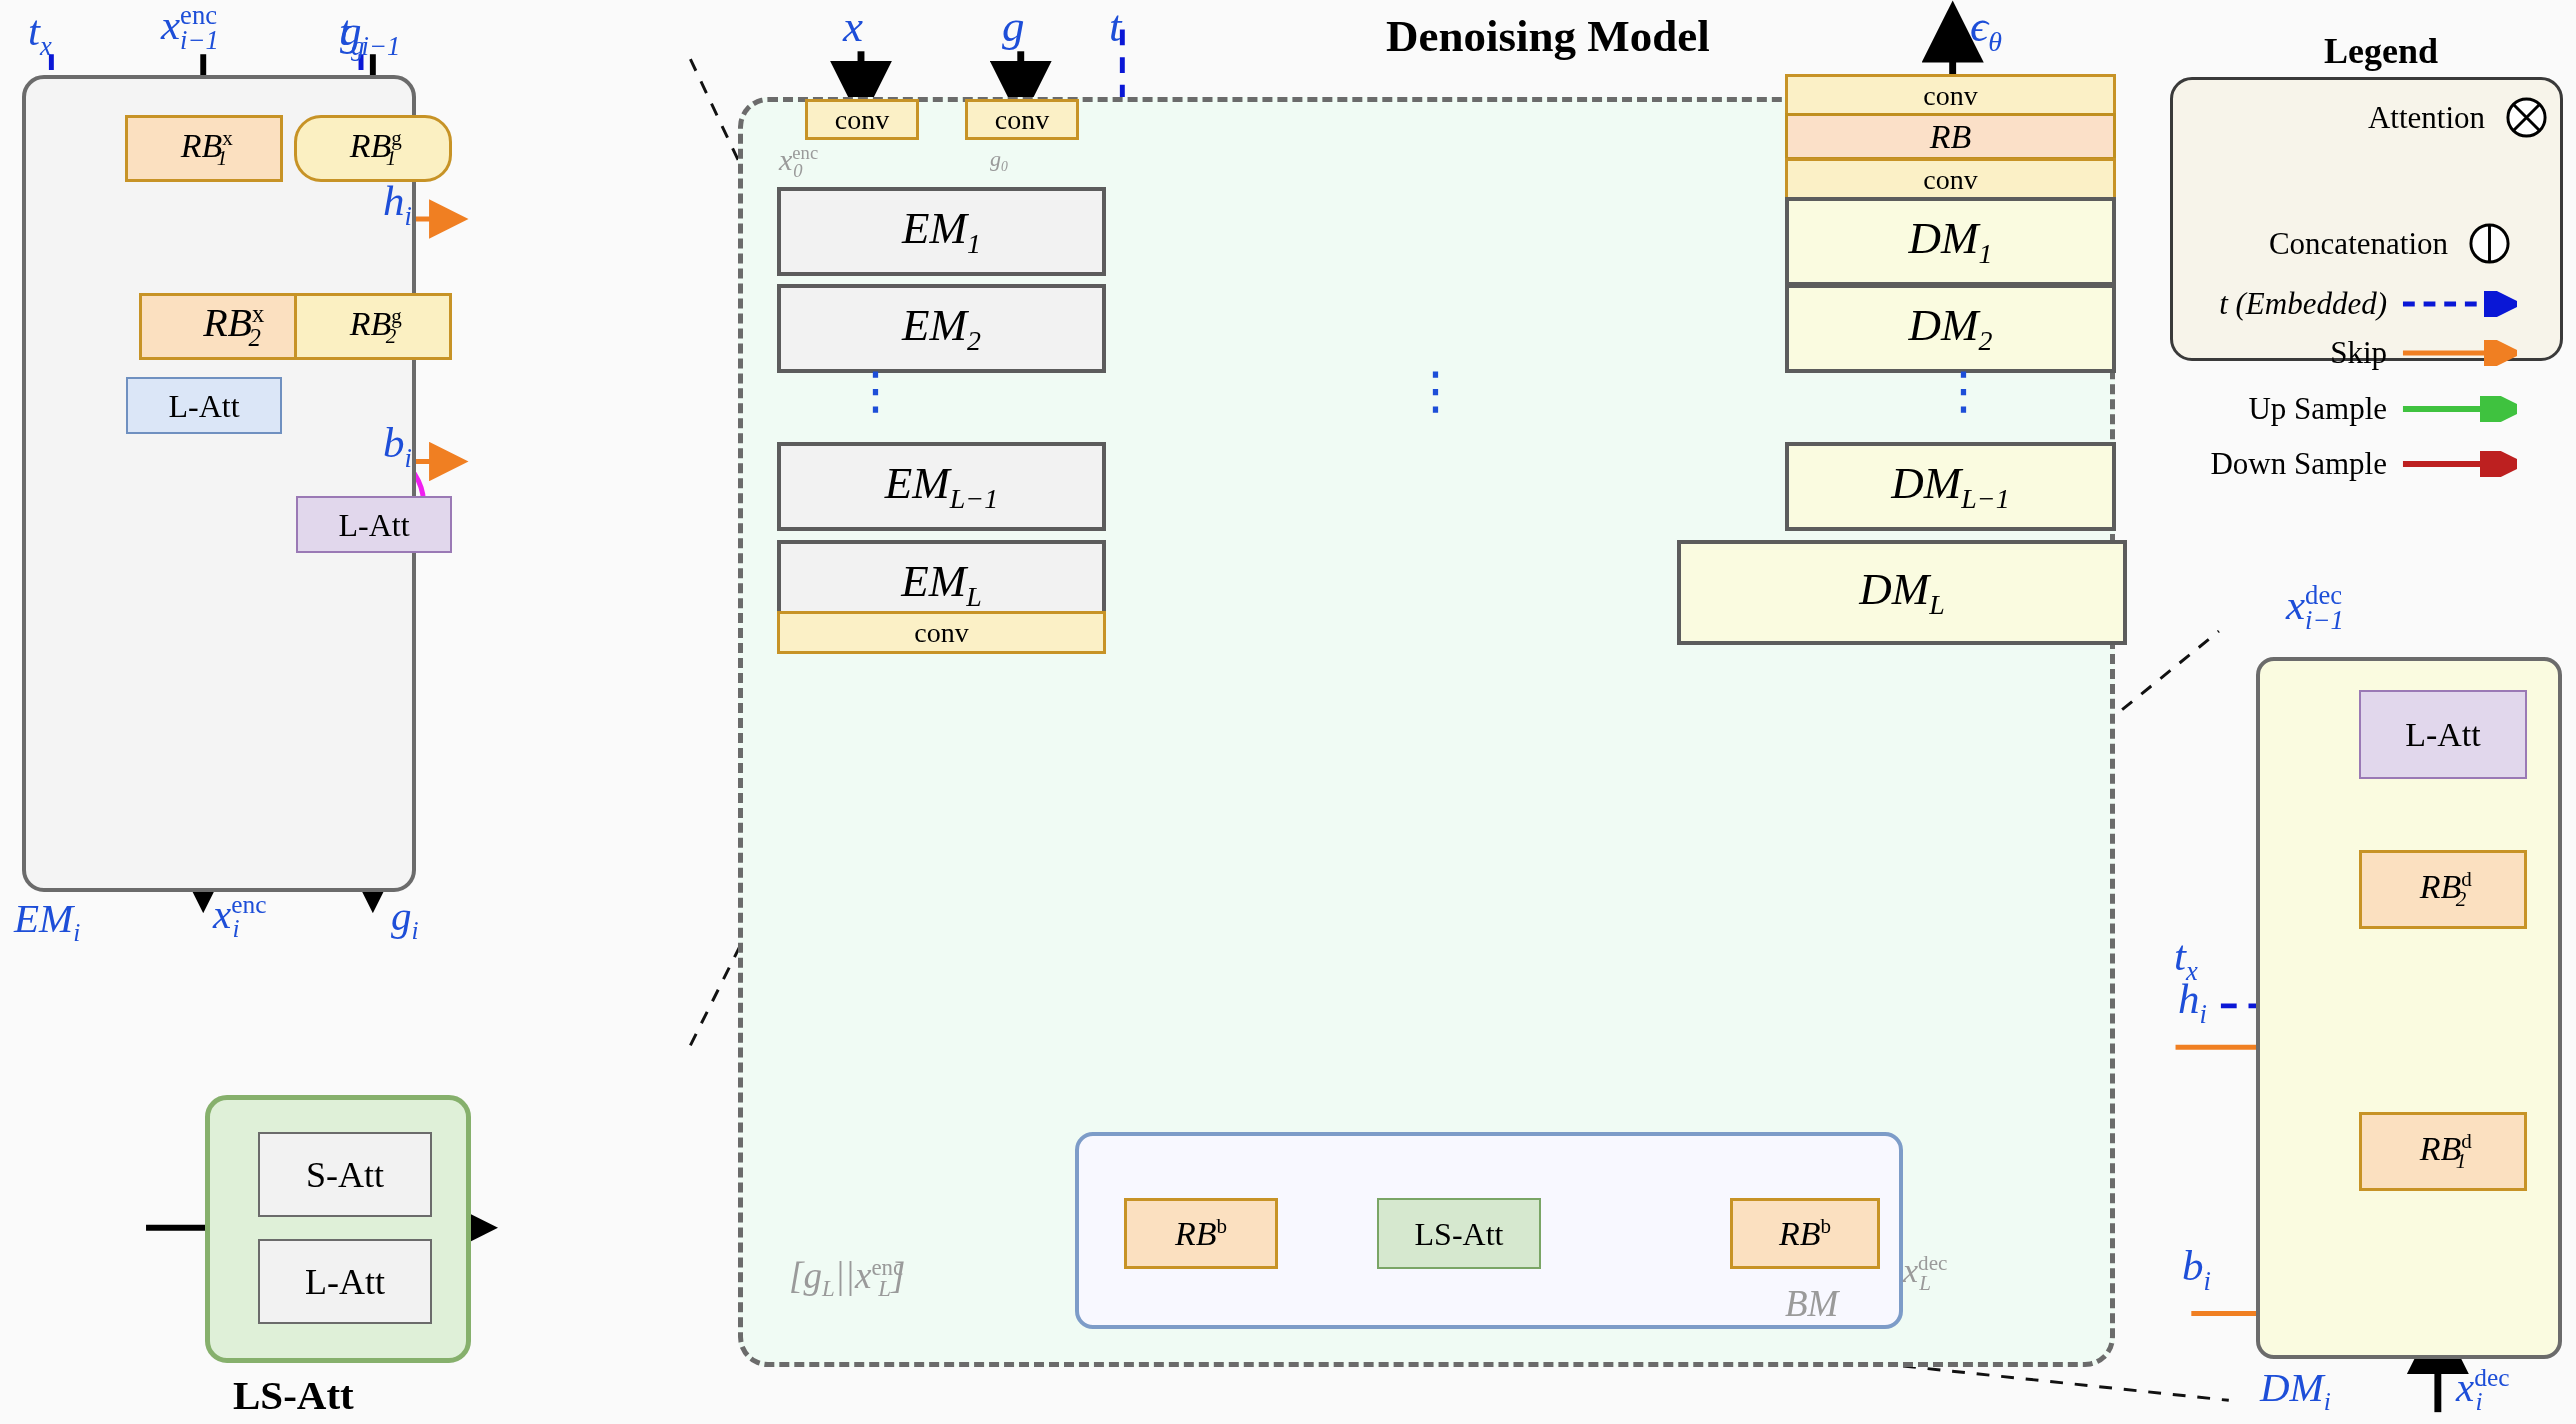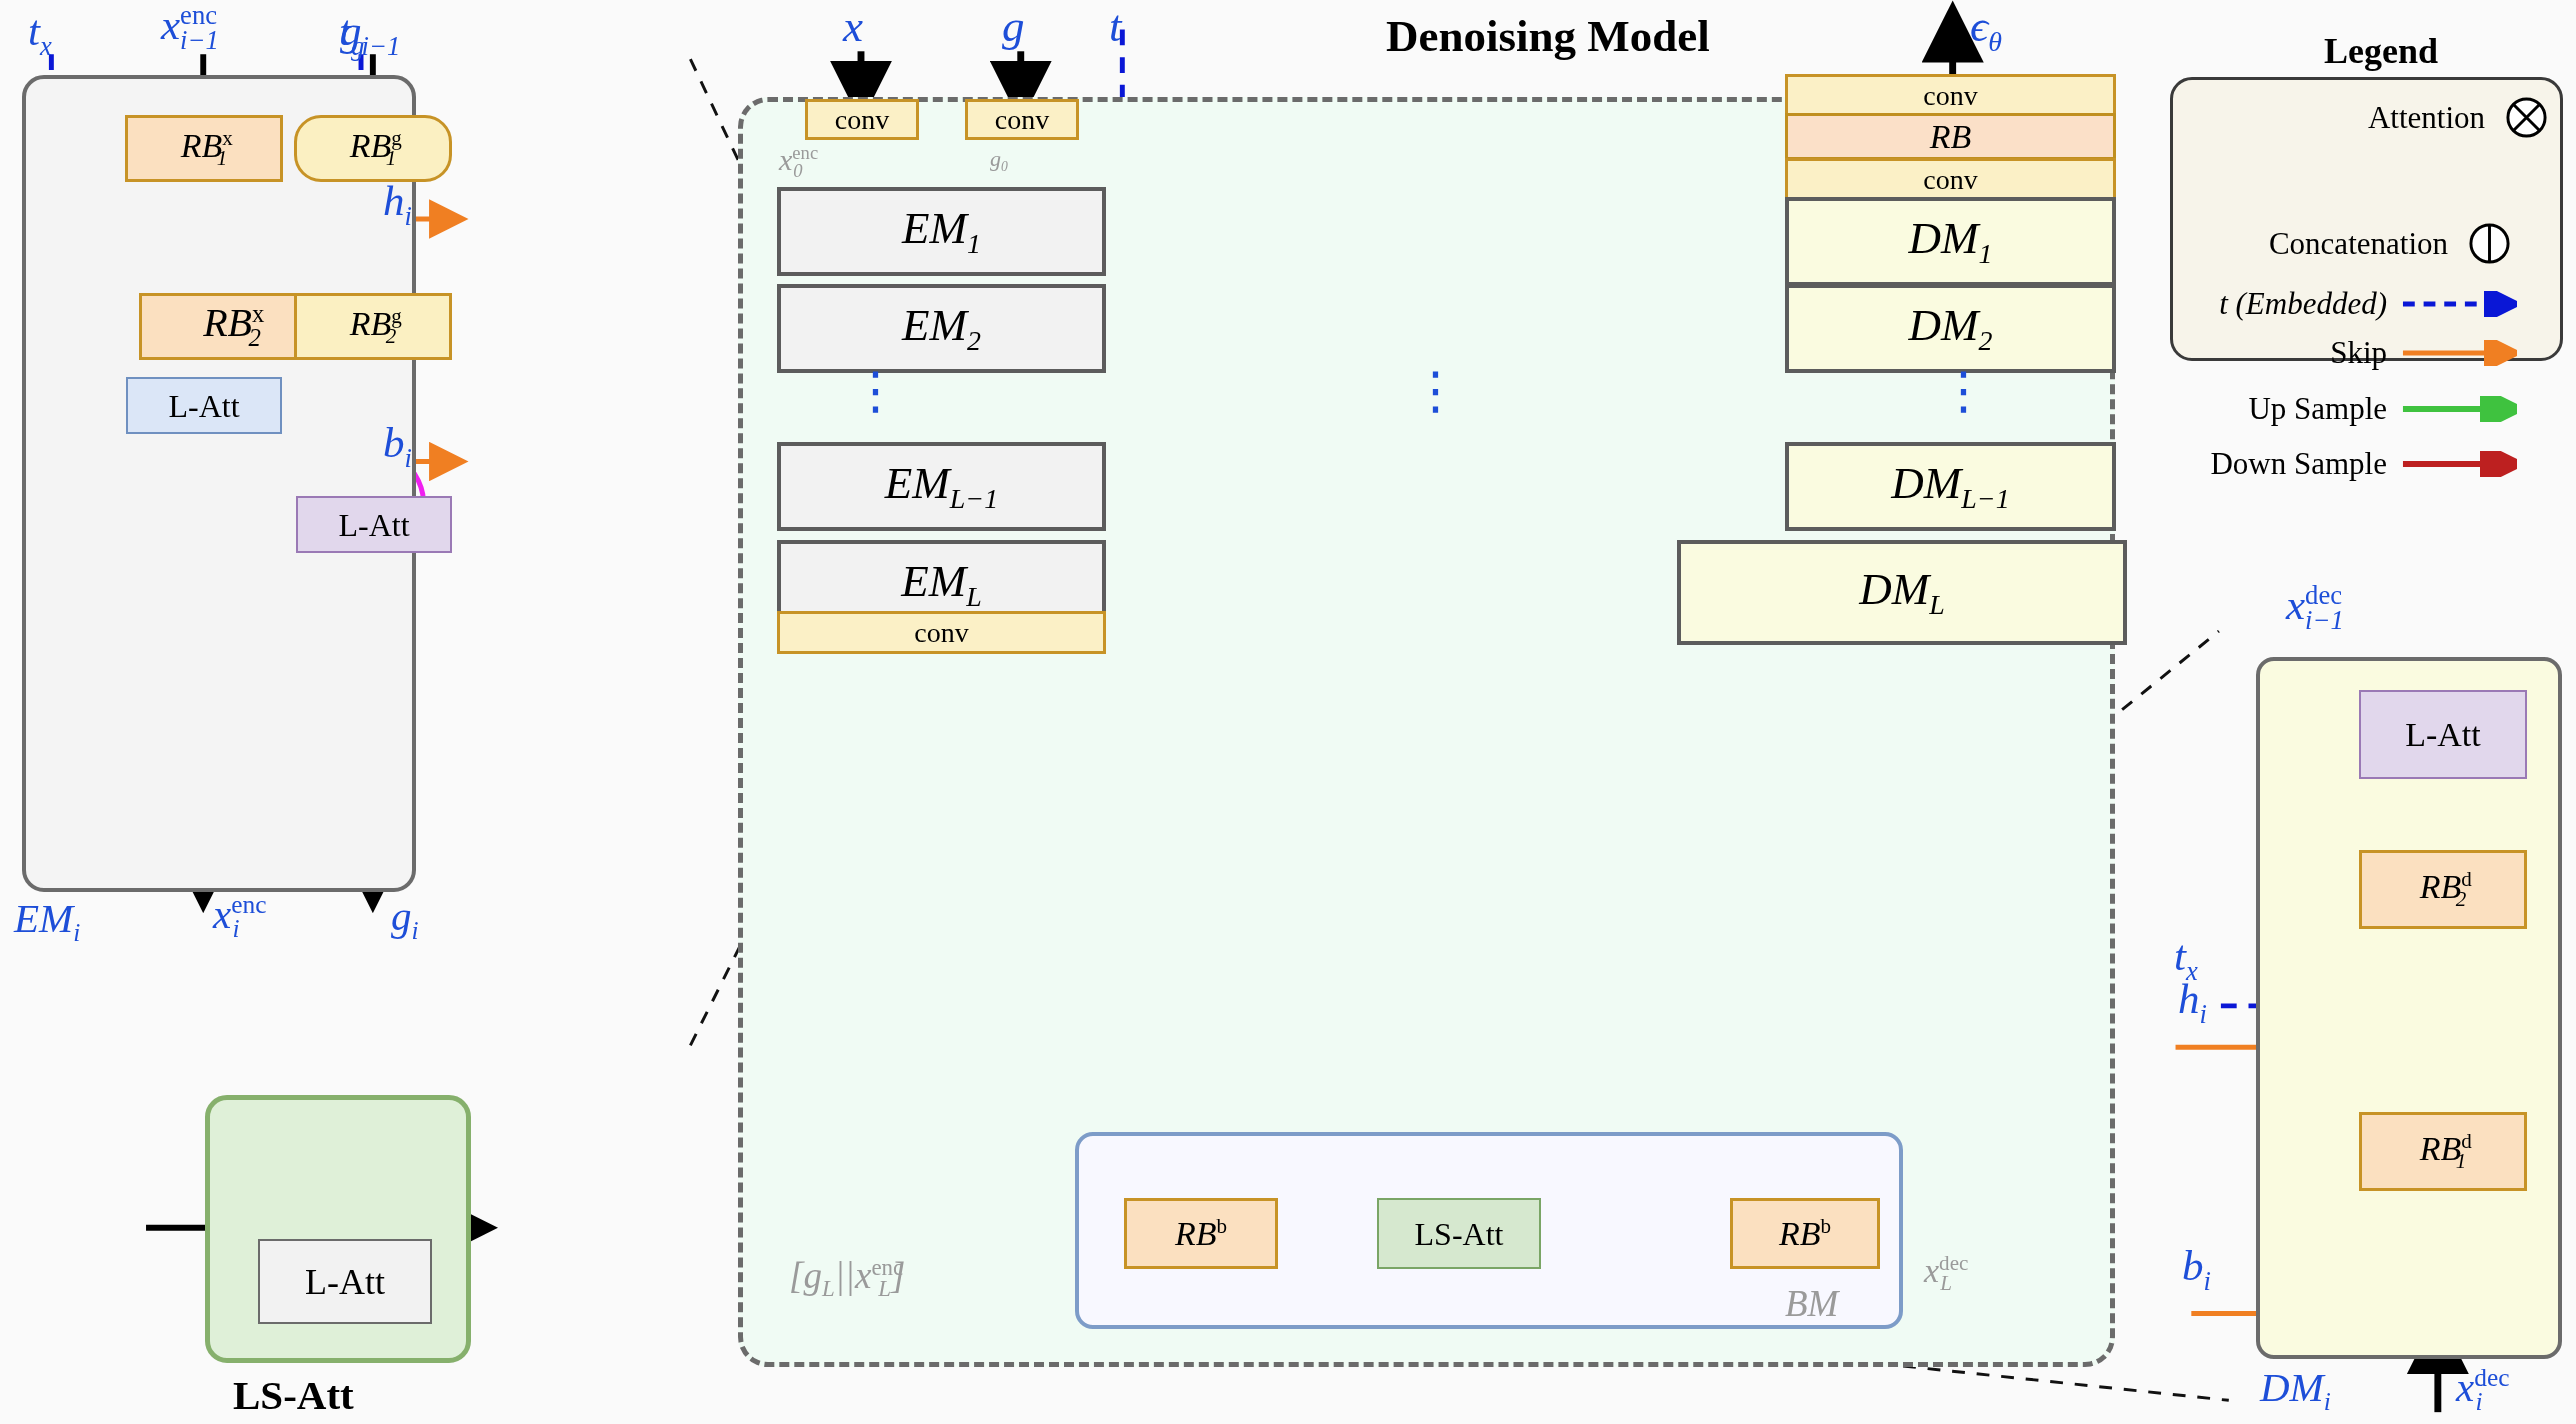--- a/index.html
+++ b/index.html
@@ -336,20 +336,21 @@
   <div class="node box-latt-blue" style="left:126px;top:377px;width:156px;height:57px;font-size:32px;">L-Att</div>
   <div class="node box-latt-purple" style="left:296px;top:496px;width:156px;height:57px;font-size:32px;">L-Att</div>
 
   <div class="lbl mathtxt" style="left:383px;top:176px;font-size:43px;">h<sub class="s">i</sub></div>
   <div class="lbl mathtxt" style="left:383px;top:418px;font-size:43px;">b<sub class="s">i</sub></div>
   <div class="lbl mathtxt" style="left:14px;top:894px;font-size:41px;">EM<sub class="s">i</sub></div>
   <div class="lbl mathtxt" style="left:213px;top:890px;font-size:41px;">x<sup class="s">enc</sup><sub class="s" style="margin-left:-34px;">i</sub></div>
   <div class="lbl mathtxt" style="left:391px;top:892px;font-size:41px;">g<sub class="s">i</sub></div>
 
   <div class="panel-lsatt" style="left:205px;top:1095px;width:266px;height:268px;"></div>
+  <div class="node box-satt" style="left:258px;top:1132px;width:174px;height:85px;font-size:36px;">S-Att</div>
   <div class="node box-satt" style="left:258px;top:1239px;width:174px;height:85px;font-size:36px;">L-Att</div>
   <div class="title" style="left:233px;top:1371px;font-size:41px;">LS-Att</div>
 
   <div class="panel-denoise" style="left:738px;top:97px;width:1377px;height:1270px;"></div>
 
   <div class="title" style="left:1386px;top:10px;font-size:45px;">Denoising Model</div>
 
   <div class="lbl mathtxt" style="left:843px;top:0px;font-size:45px;">x</div>
   <div class="lbl mathtxt" style="left:1002px;top:0px;font-size:45px;">g</div>
   <div class="lbl mathtxt" style="left:1109px;top:0px;font-size:45px;">t</div>
@@ -402,21 +403,21 @@
 
   <div class="panel-bm" style="left:1075px;top:1132px;width:828px;height:197px;"></div>
   <div class="node box-rbb" style="left:1124px;top:1198px;width:154px;height:71px;font-size:34px;">
     <span class="mathtxt">RB<sup class="s">b</sup></span>
   </div>
   <div class="node box-lsatt-green" style="left:1377px;top:1198px;width:164px;height:71px;font-size:32px;">LS-Att</div>
   <div class="node box-rbb" style="left:1730px;top:1198px;width:150px;height:71px;font-size:34px;">
     <span class="mathtxt">RB<sup class="s">b</sup></span>
   </div>
   <div class="lbl gray mathtxt" style="left:1785px;top:1282px;font-size:37px;">BM</div>
-  <div class="lbl gray mathtxt" style="left:1903px;top:1251px;font-size:34px;padding-left:21px;">x<sup class="s">dec</sup><sub class="s" style="margin-left:-28px;">L</sub></div>
+  <div class="lbl gray mathtxt" style="left:1903px;top:1251px;font-size:34px;">x<sup class="s">dec</sup><sub class="s" style="margin-left:-28px;">L</sub></div>
 
   <div class="legend-title" style="left:2324px;top:30px;font-size:36px;">Legend</div>
   <div class="panel-legend" style="left:2170px;top:77px;width:393px;height:284px;"></div>
 
   <div class="legend-row" style="left:2170px;top:95px;width:347px;height:45px;padding-left:37px;">
     <span class="legend-label">Attention</span>
     <svg width="55" height="45" style="margin-left:14px;" viewBox="0 0 56 46">
       <circle cx="28" cy="23" r="19" fill="#fff" stroke="#000" stroke-width="3"></circle>
       <path d="M15,10 L41,36 M41,10 L15,36" stroke="#000" stroke-width="3"></path>
     </svg>

